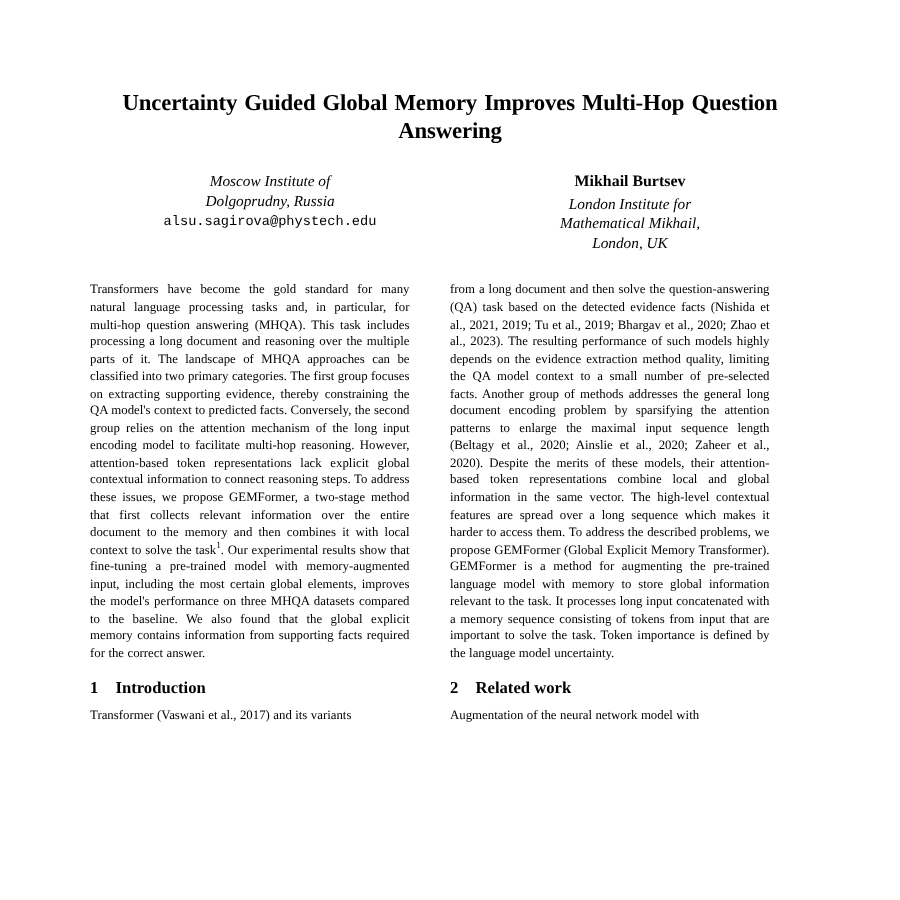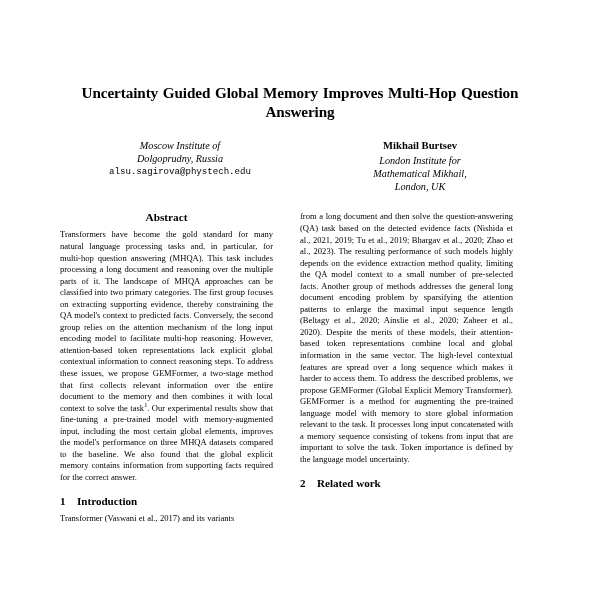--- a/index.html
+++ b/index.html
@@ -25,21 +25,21 @@
   }
 
   
   .title {
     text-align: center;
     font-size: 15.2px;
     font-weight: bold;
     line-height: 1.28;
     letter-spacing: -0.1px;
     margin: 0;
-    padding-top: 83px;
+    padding-top: 59px;
     word-spacing: 1px;
   }
 
   
   .authors {
     display: flex;
     margin-top: 17px;
   }
   .author-block {
     flex: 1 1 50%;
@@ -132,21 +132,20 @@
       <span class="affil-line">Mathematical Mikhail,</span>
       <span class="affil-line">London, UK</span>
     </div>
 
   </div>
 
   <div class="columns">
 
     <div class="col col-left">
 
-      <h2 class="abstract-head">Abstract</h2>
 
       <p class="body"><span>Transformers have become the gold standard for many natural language processing tasks and, in particular, for multi-hop question answering (MHQA). This task includes processing a long document and reasoning over the multiple parts of it. The landscape of MHQA approaches can be classified into two primary categories. The first group focuses on extracting supporting evidence, thereby constraining the QA model's context to predicted facts. Conversely, the second group relies on the attention mechanism of the long input encoding model to facilitate multi-hop reasoning. However, attention-based token representations lack explicit global contextual information to connect reasoning steps. To address these issues, we propose GEMFormer, a two-stage method that first collects relevant information over the entire document to the memory and then combines it with local context to solve the task</span><sup>1</sup><span>. Our experimental results show that fine-tuning a pre-trained model with memory-augmented input, including the most certain global elements, improves the model's performance on three MHQA datasets compared to the baseline. We also found that the global explicit memory contains information from supporting facts required for the correct answer.</span></p>
 
       <h2 class="sec-head">
         <span class="sec-num">1</span>
         <span class="sec-title">Introduction</span>
       </h2>
 
       <p class="body">Transformer (Vaswani et al., 2017) and its variants</p>
 
@@ -154,18 +153,19 @@
 
     <div class="col col-right">
 
       <p class="body">from a long document and then solve the question-answering (QA) task based on the detected evidence facts (Nishida et al., 2021, 2019; Tu et al., 2019; Bhargav et al., 2020; Zhao et al., 2023). The resulting performance of such models highly depends on the evidence extraction method quality, limiting the QA model context to a small number of pre-selected facts. Another group of methods addresses the general long document encoding problem by sparsifying the attention patterns to enlarge the maximal input sequence length (Beltagy et al., 2020; Ainslie et al., 2020; Zaheer et al., 2020). Despite the merits of these models, their attention-based token representations combine local and global information in the same vector. The high-level contextual features are spread over a long sequence which makes it harder to access them. To address the described problems, we propose GEMFormer (Global Explicit Memory Transformer). GEMFormer is a method for augmenting the pre-trained language model with memory to store global information relevant to the task. It processes long input concatenated with a memory sequence consisting of tokens from input that are important to solve the task. Token importance is defined by the language model uncertainty.</p>
 
       <h2 class="sec-head">
         <span class="sec-num">2</span>
         <span class="sec-title">Related work</span>
       </h2>
 
+      <p class="body">Augmentation of the neural network model with</p>
 
     </div>
 
   </div>
 
 </div>
 
 </body></html>

